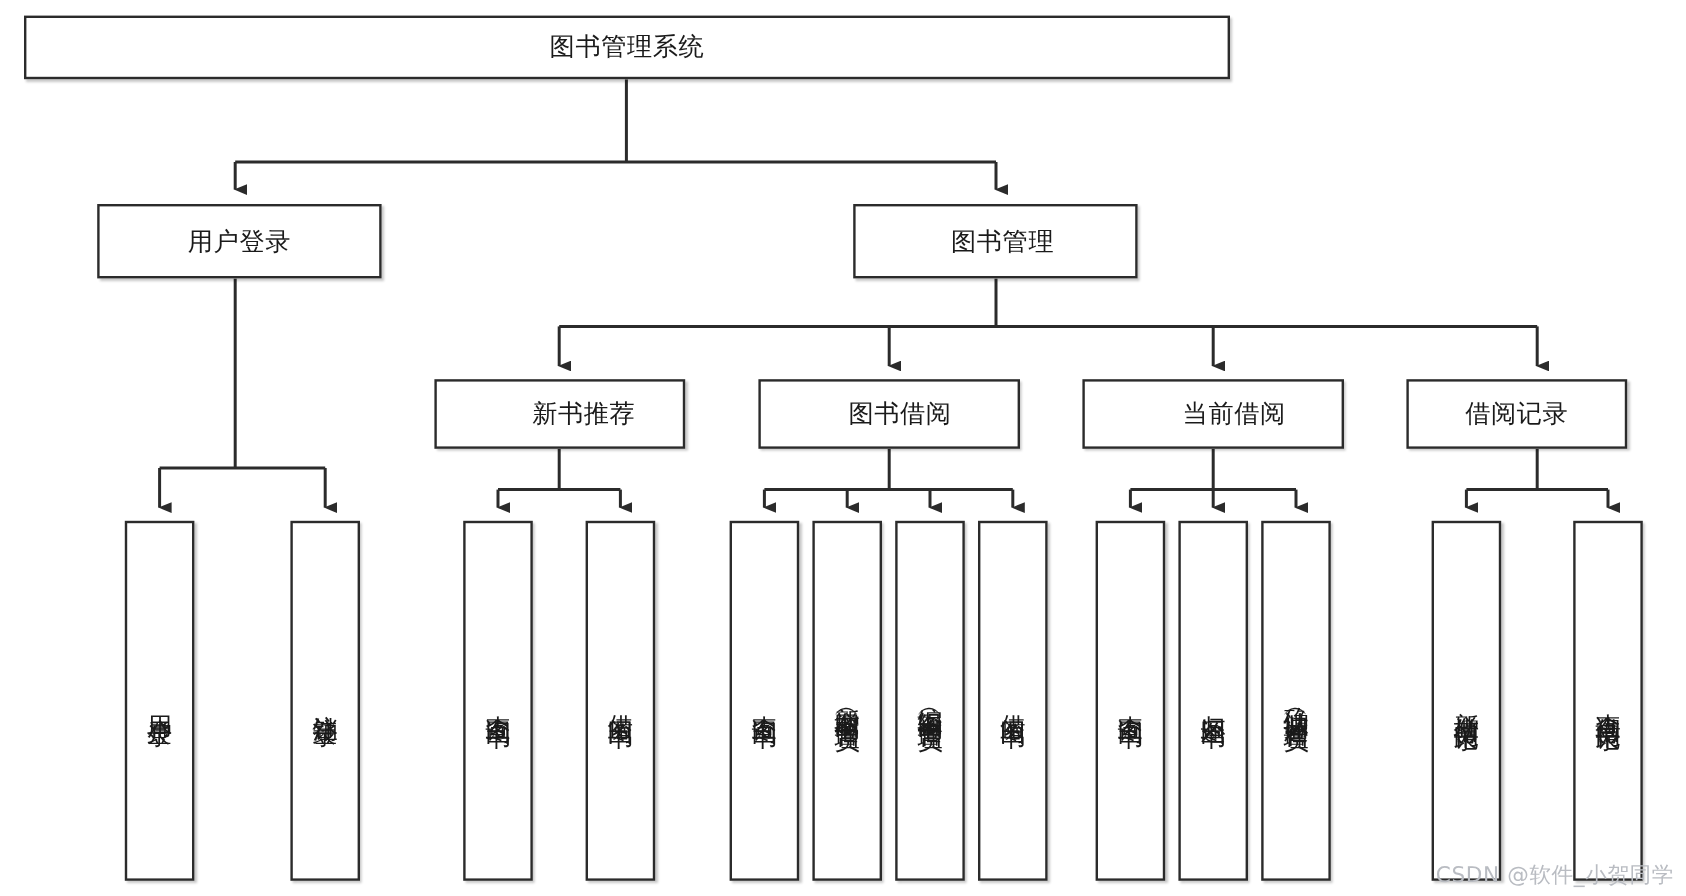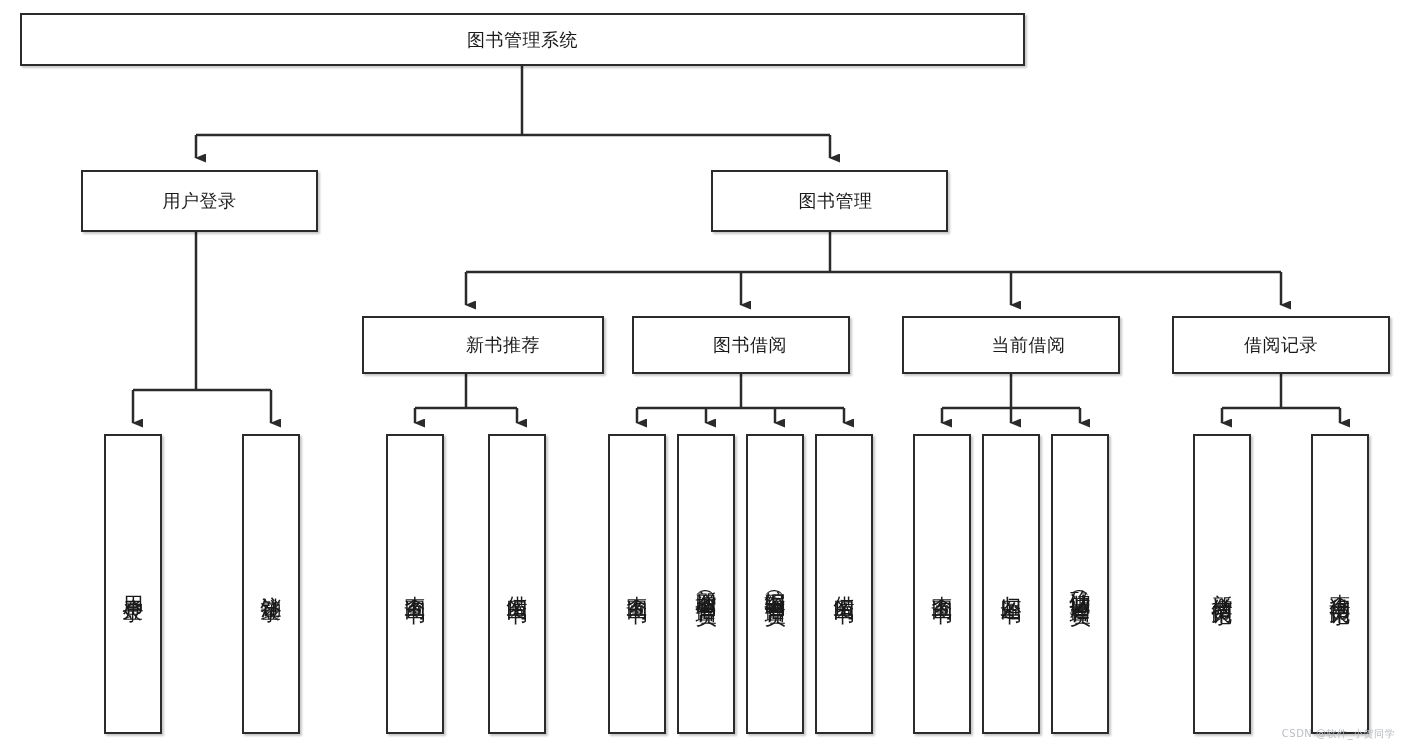--- a/index.html
+++ b/index.html
@@ -31,21 +31,21 @@
     background: #ffffff;
     border: 2.5px solid #2b2b2b;
     box-shadow: 2px 2px 2px rgba(0,0,0,0.22);
     display: flex;
     align-items: center;
     justify-content: center;
     z-index: 3;
   }
   .node-label {
     color: #1a1a1a;
-    font-size: 18px;
+    font-size: 21px;
     line-height: 1.18;
     letter-spacing: 0.5px;
     text-align: center;
     white-space: nowrap;
   }
   .node.root .node-label,
   .node.lvl2 .node-label,
   .node.lvl3 .node-label {
     writing-mode: horizontal-tb;
   }
@@ -58,21 +58,21 @@
     text-orientation: upright;
     font-size: 21px;
     letter-spacing: 2.5px;
     line-height: 1.05;
     white-space: nowrap;
   }
   #watermark {
     position: absolute;
     right: 10px;
     bottom: 6px;
-    font-size: 10px;
+    font-size: 18px;
     color: #b9bcc2;
     letter-spacing: 0.5px;
     z-index: 6;
     white-space: nowrap;
     font-family: "DejaVu Sans", "Liberation Sans", sans-serif;
   }
 </style>
 </head>
 <body>
 
@@ -132,30 +132,30 @@
     <span class="node-label">图书管理系统</span>
   </div>
 
   <div class="node lvl2" style="left:81px; top:170px; width:237px; height:62px;">
     <span class="node-label">用户登录</span>
   </div>
   <div class="node lvl2" style="left:711px; top:170px; width:237px; height:62px;padding-left:12px;">
     <span class="node-label">图书管理</span>
   </div>
 
-  <div class="node lvl3" style="left:362px; top:316px; width:242px; height:58px;padding-left:40px;">
+  <div class="node lvl3" style="left:362px; top:316px; width:209px; height:58px;padding-left:40px;">
     <span class="node-label">新书推荐</span>
   </div>
   <div class="node lvl3" style="left:632px; top:316px; width:218px; height:58px;padding-left:18px;">
     <span class="node-label">图书借阅</span>
   </div>
   <div class="node lvl3" style="left:902px; top:316px; width:218px; height:58px;padding-left:35px;">
     <span class="node-label">当前借阅</span>
   </div>
-  <div class="node lvl3" style="left:1172px; top:316px; width:218px; height:58px;">
+  <div class="node lvl3" style="left:1172px; top:316px; width:184px; height:58px;">
     <span class="node-label">借阅记录</span>
   </div>
 
   <div class="node leaf" style="left:104px; top:434px; width:58px; height:300px;">
     <span class="node-label">用户登录</span>
   </div>
   <div class="node leaf" style="left:242px; top:434px; width:58px; height:300px;">
     <span class="node-label">注销登录</span>
   </div>
 

